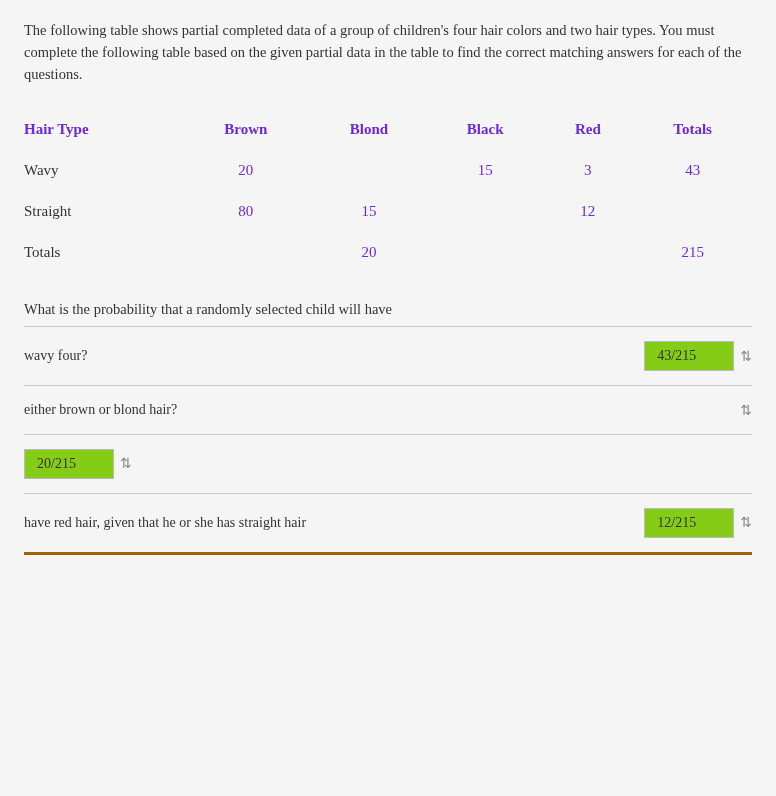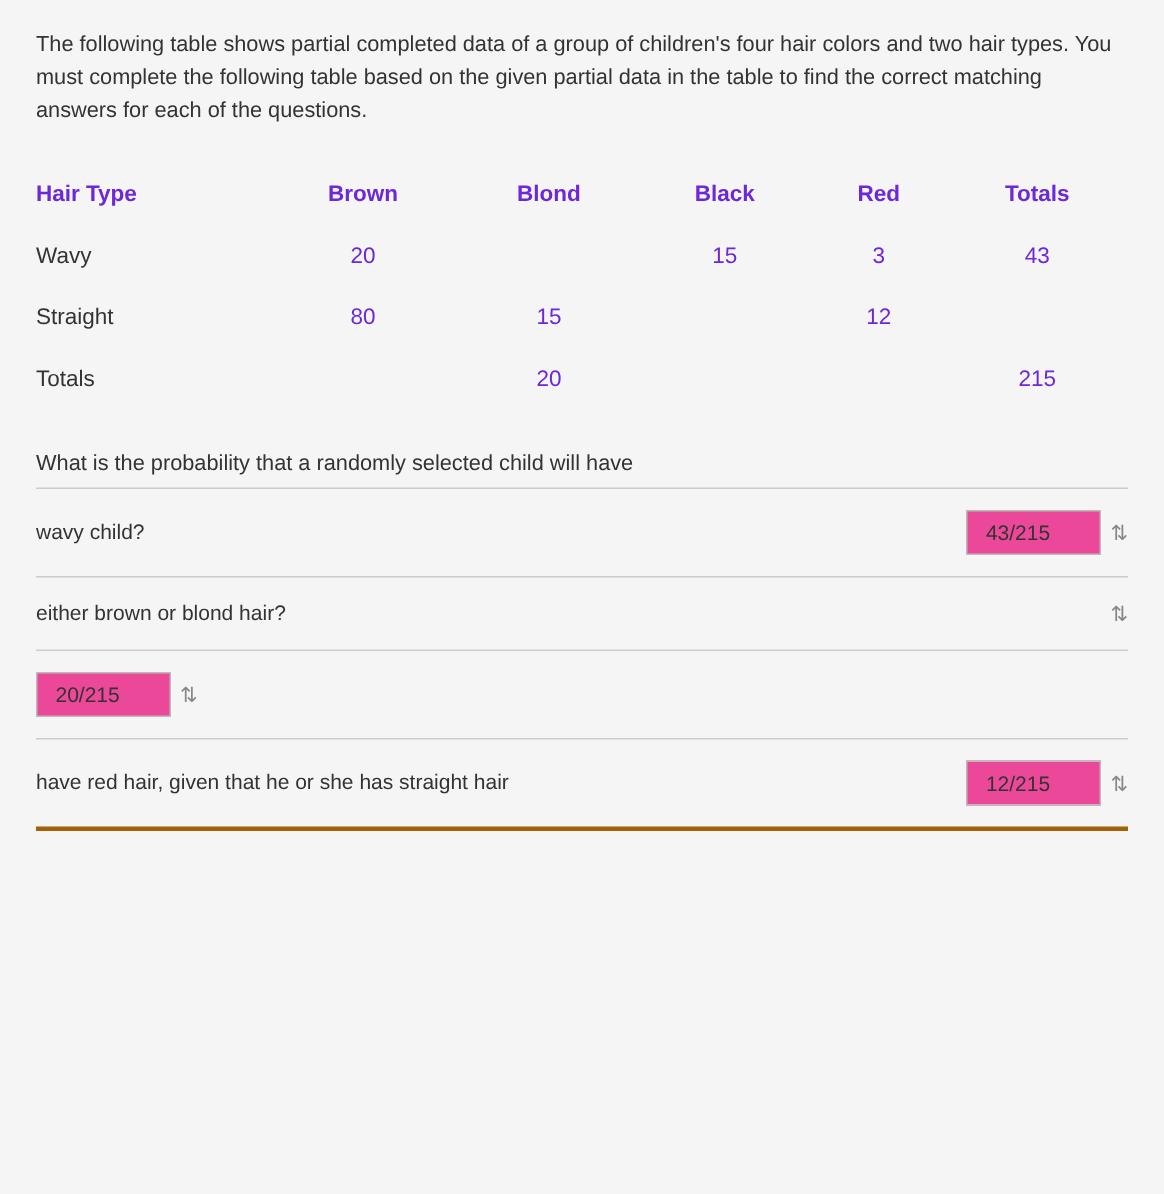--- a/index.html
+++ b/index.html
@@ -1,15 +1,15 @@
 <!DOCTYPE html>
 <html><head>
   <meta charset="utf-8">
   <style>
-    * { box-sizing: border-box; margin: 0; padding: 0; }
+    * { box-sizing: border-box; margin: 0; padding: 0; font-family: Liberation Serif, serif; }
     body {
       font-family: -apple-system, BlinkMacSystemFont, 'Segoe UI', Arial, sans-serif;
       background: #f5f5f5;
       width: 776px;
       min-height: 796px;
       padding: 20px 24px;
       font-size: 15px;
       color: #222;
     }
     .intro-text {
@@ -70,21 +70,21 @@
       color: #333;
       line-height: 1.4;
     }
     .qa-answer {
       display: flex;
       align-items: center;
       gap: 6px;
     }
     .answer-box {
       border: 1px solid #bbb;
-      background: #ec4899;
+      background: #84cc16;
       padding: 6px 12px;
       font-size: 14px;
       color: #333;
       min-width: 90px;
       text-align: left;
     }
     .dropdown-icon {
       color: #888;
       font-size: 14px;
       cursor: pointer;
@@ -132,21 +132,21 @@
       <td>215</td>
     </tr>
   </tbody>
 </table>
 
 <div class="question-section">
   <p class="question-intro">What is the probability that a randomly selected child will have</p>
 
   <div class="qa-table">
     <div class="qa-row">
-      <div class="qa-question">wavy child?</div>
+      <div class="qa-question">wavy four?</div>
       <div class="qa-answer">
         <div class="answer-box">43/215</div>
         <span class="dropdown-icon">⇅</span>
       </div>
     </div>
 
     <div class="qa-row">
       <div class="qa-question">either brown or blond hair?</div>
       <div class="qa-answer">
         <span class="dropdown-icon">⇅</span>

